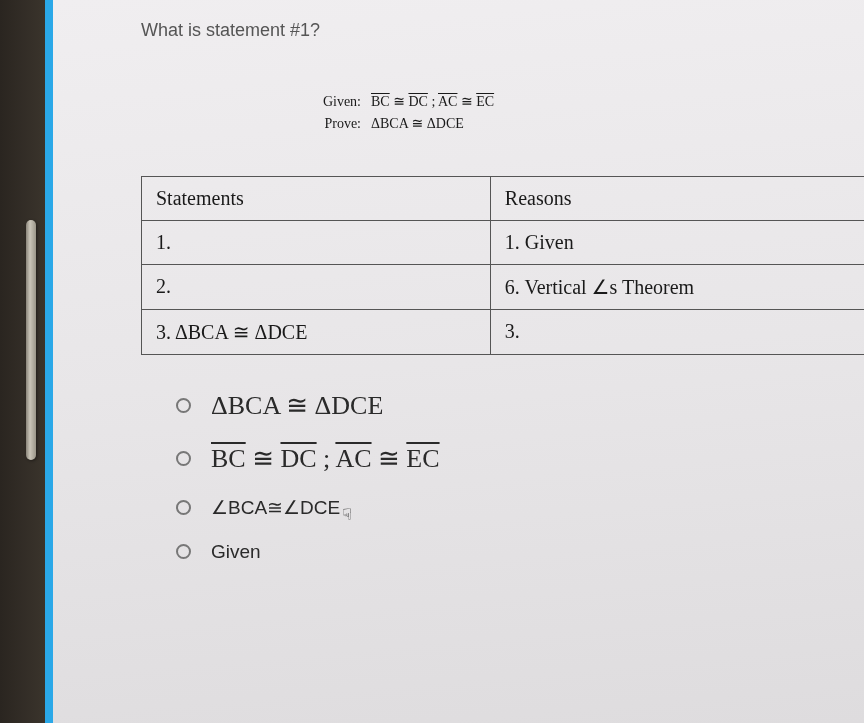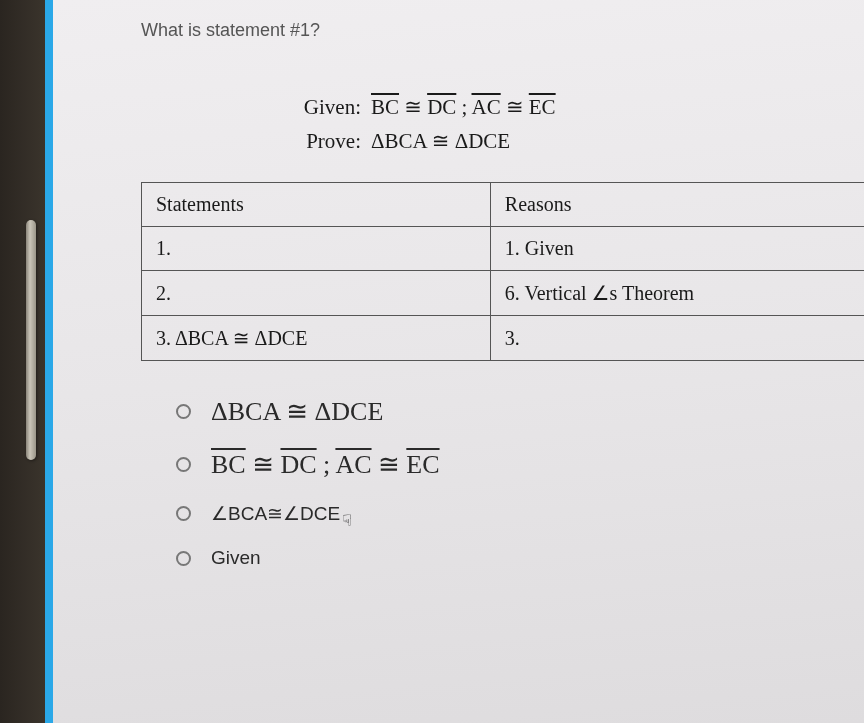--- a/index.html
+++ b/index.html
@@ -36,24 +36,24 @@
       border-radius: 5px;
       box-shadow: 1px 1px 3px rgba(0,0,0,0.4);
     }
     .question-title {
       font-family: Arial, sans-serif;
       font-size: 18px;
       color: #555;
       margin-bottom: 50px;
     }
     .given-prove {
-      font-size: 21px;
+      font-size: 14px;
       color: #1a1a1a;
       margin-left: 150px;
-      margin-bottom: 24px;
+      margin-bottom: 40px;
       line-height: 1.6;
     }
     .given-prove .row { display: flex; align-items: baseline; }
     .given-prove .label { display: inline-block; width: 70px; text-align: right; margin-right: 10px; }
     .overline { text-decoration: overline; }
     .ital { }
     table.proof {
       border-collapse: collapse;
       width: 772px;
       margin-bottom: 35px;

